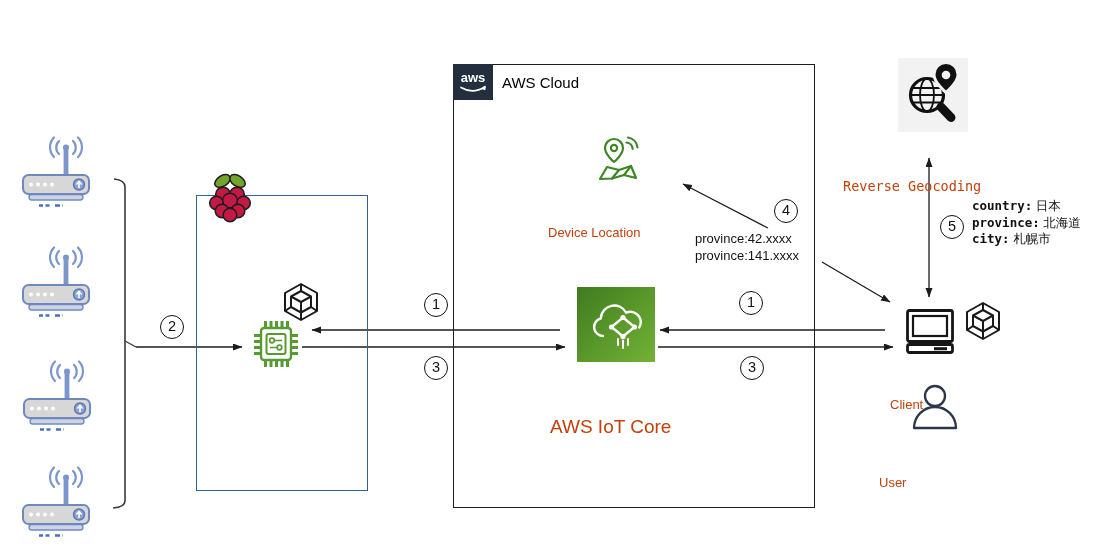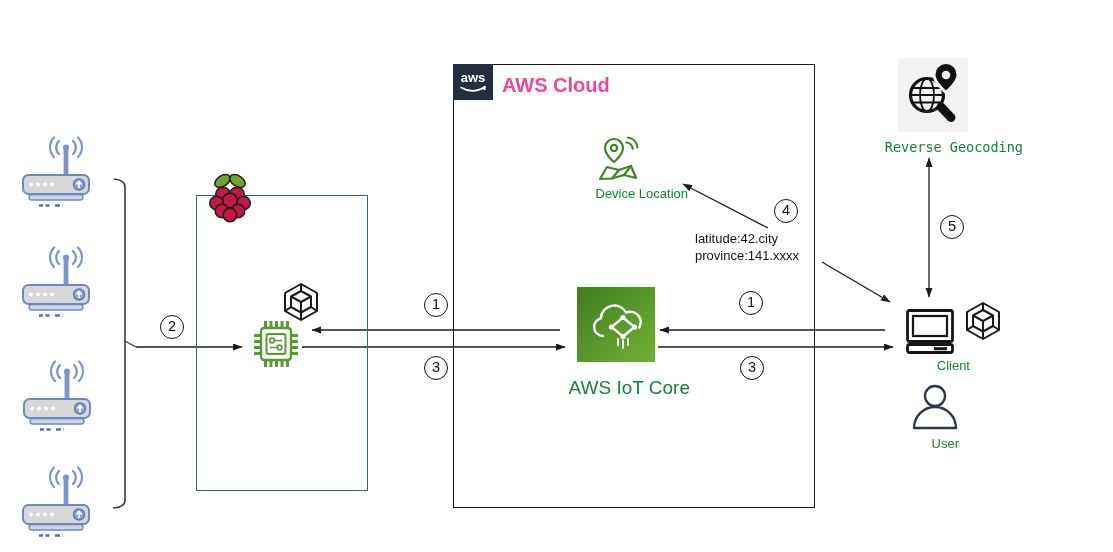--- a/index.html
+++ b/index.html
@@ -1,29 +1,29 @@
 <!DOCTYPE html>
 <html><head>
 <meta charset="utf-8">
 <style>
   html,body{margin:0;padding:0;background:#ffffff;}
   .canvas{
     position:relative;width:1113px;height:552px;background:#ffffff;
     font-family:"Liberation Sans",sans-serif;color:#1c1c1c;overflow:hidden;
   }
   .abs{position:absolute;}
-  .label{font-size:13px;color:#15803d;text-align:right;white-space:nowrap;}
+  .label{font-size:13px;color:#c2410c;text-align:left;white-space:nowrap;margin-top:39px;}
   .note{font-size:13px;line-height:16.5px;color:#141414;white-space:nowrap;}
   .stepnum{
     position:absolute;width:24px;height:24px;border:1.4px solid #111;border-radius:50%;
     background:#fff;box-sizing:border-box;font-size:14.5px;line-height:21px;text-align:center;color:#111;
   }
   .cloudbox{position:absolute;border:1.5px solid #181c23;background:transparent;box-sizing:border-box;}
   .rpibox{position:absolute;border:1.2px solid #36618e;background:transparent;box-sizing:border-box;}
-  .cloudtitle{position:absolute;font-size:20px;color:#ec4899;white-space:nowrap;font-weight:bold;}
+  .cloudtitle{position:absolute;font-size:15px;color:#000000;white-space:nowrap;}
   .geo-row{font-size:12.5px;line-height:15.5px;white-space:nowrap;}
   .geo-row .glabel{font-family:"DejaVu Sans Mono",monospace;font-weight:bold;color:#111;}
   .geo-row .gval{font-family:"Liberation Sans",sans-serif;color:#111;}
   .rg-label{font-family:"DejaVu Sans Mono",monospace;font-size:13.5px;font-weight:500;}
   svg{display:block;}
 </style>
 </head>
 <body>
 
 <div class="canvas">
@@ -231,37 +231,42 @@
       <circle cx="46" cy="30.5" r="2.6" fill="#ffffff" stroke="none"></circle>
       <circle cx="57.5" cy="40" r="2.6" fill="#ffffff" stroke="none"></circle>
       <circle cx="34.5" cy="40" r="2.6" fill="#ffffff" stroke="none"></circle>
       <circle cx="46" cy="49.5" r="2.6" fill="#ffffff" stroke="none"></circle>
       <path d="M41,52 L41,58 M46,53.5 L46,61 M51,52 L51,58" stroke-width="2"></path>
     </g>
   </svg>
   <div class="abs label" style="left:550px;top:377px;width:140px;font-size:19px">AWS IoT Core</div>
 
   <div class="abs note" style="left:695px;top:230px;line-height:17px">
-    <div>latitude:42.city</div>
+    <div>province:42.xxxx</div>
     <div>province:141.xxxx</div>
   </div>
 
   <svg class="abs" style="left:898px;top:58px" width="70" height="74" viewBox="0 0 70 74">
     <rect width="70" height="74" fill="#f2f2f2"></rect>
     <g fill="none" stroke="#111111" stroke-width="3.2">
       <circle cx="29" cy="37" r="16.5"></circle>
       <ellipse cx="29" cy="37" rx="7" ry="16.5" stroke-width="1.8"></ellipse>
       <path d="M14.5,30 L43.5,30 M12.5,37 L45.5,37 M15,44.5 L43,44.5" stroke-width="1.8"></path>
     </g>
     <path d="M48,4.5 a12,12 0 0 1 12,12 c0,8.2 -12,18 -12,18 c0,0 -12,-9.8 -12,-18 a12,12 0 0 1 12,-12 Z" fill="#111111" stroke="#f2f2f2" stroke-width="3"></path>
     <circle cx="48" cy="17" r="4.3" fill="#f2f2f2"></circle>
     <path d="M43,49 L53,59.5" stroke="#111111" stroke-width="9" stroke-linecap="round"></path>
   </svg>
   <div class="abs label rg-label" style="left:843px;top:139px;width:180px">Reverse Geocoding</div>
 
+  <div class="abs" style="left:972px;top:198px">
+    <div class="geo-row"><span class="glabel">country:</span> <span class="gval">日本</span></div>
+    <div class="geo-row"><span class="glabel">province:</span> <span class="gval">北海道</span></div>
+    <div class="geo-row"><span class="glabel">city:</span> <span class="gval">札幌市</span></div>
+  </div>
 
   <svg class="abs" style="left:906px;top:309px" width="48" height="45" viewBox="0 0 48 45">
     <rect x="1.5" y="1.5" width="45" height="31" rx="2" fill="#ffffff" stroke="#151515" stroke-width="2.8"></rect>
     <rect x="7" y="7" width="34" height="20" fill="#ffffff" stroke="#151515" stroke-width="2.2"></rect>
     <rect x="1.5" y="35.5" width="45" height="8" rx="2" fill="#ffffff" stroke="#151515" stroke-width="2.8"></rect>
     <rect x="28" y="38.2" width="13" height="3" fill="#151515"></rect>
   </svg>
   <div class="abs label" style="left:890px;top:358px;width:80px">Client</div>
 
   <svg class="abs" style="left:964px;top:301px" width="38" height="40" viewBox="0 0 38 40">

